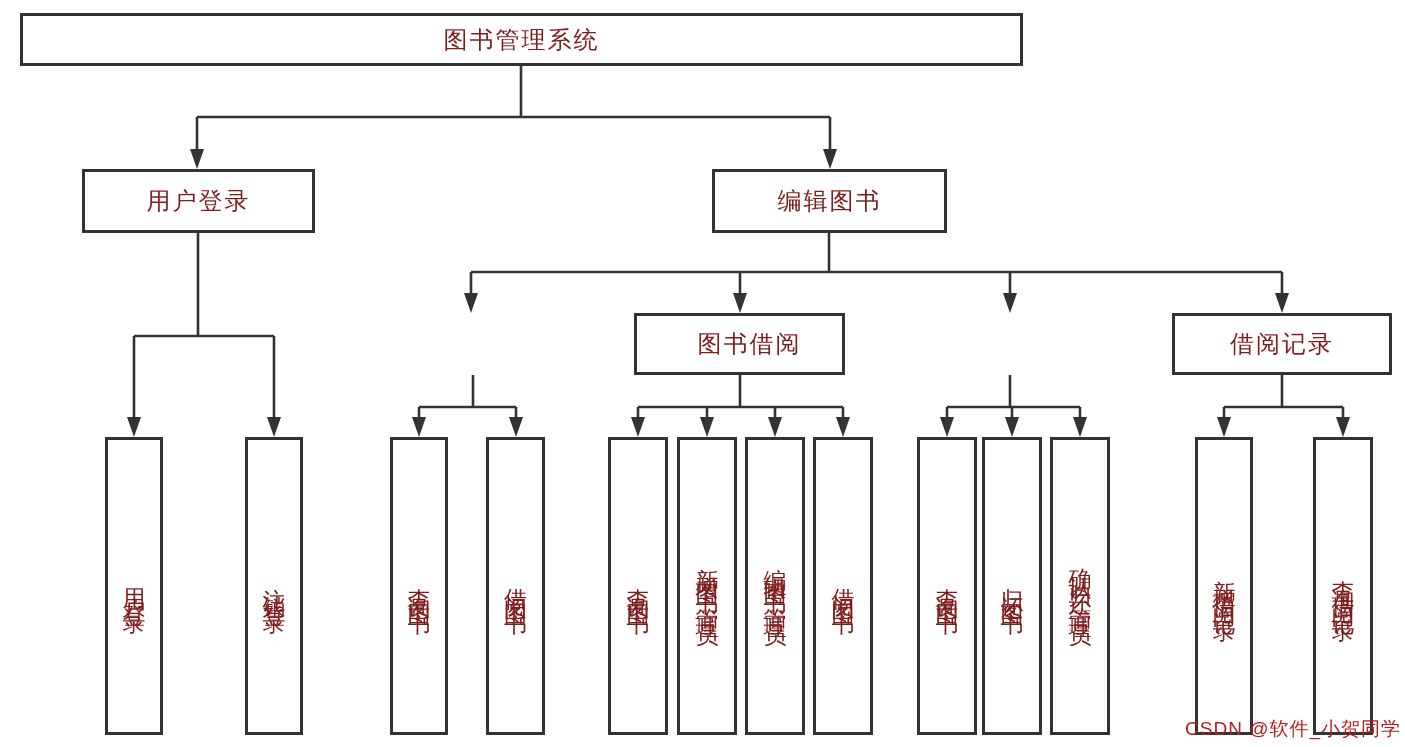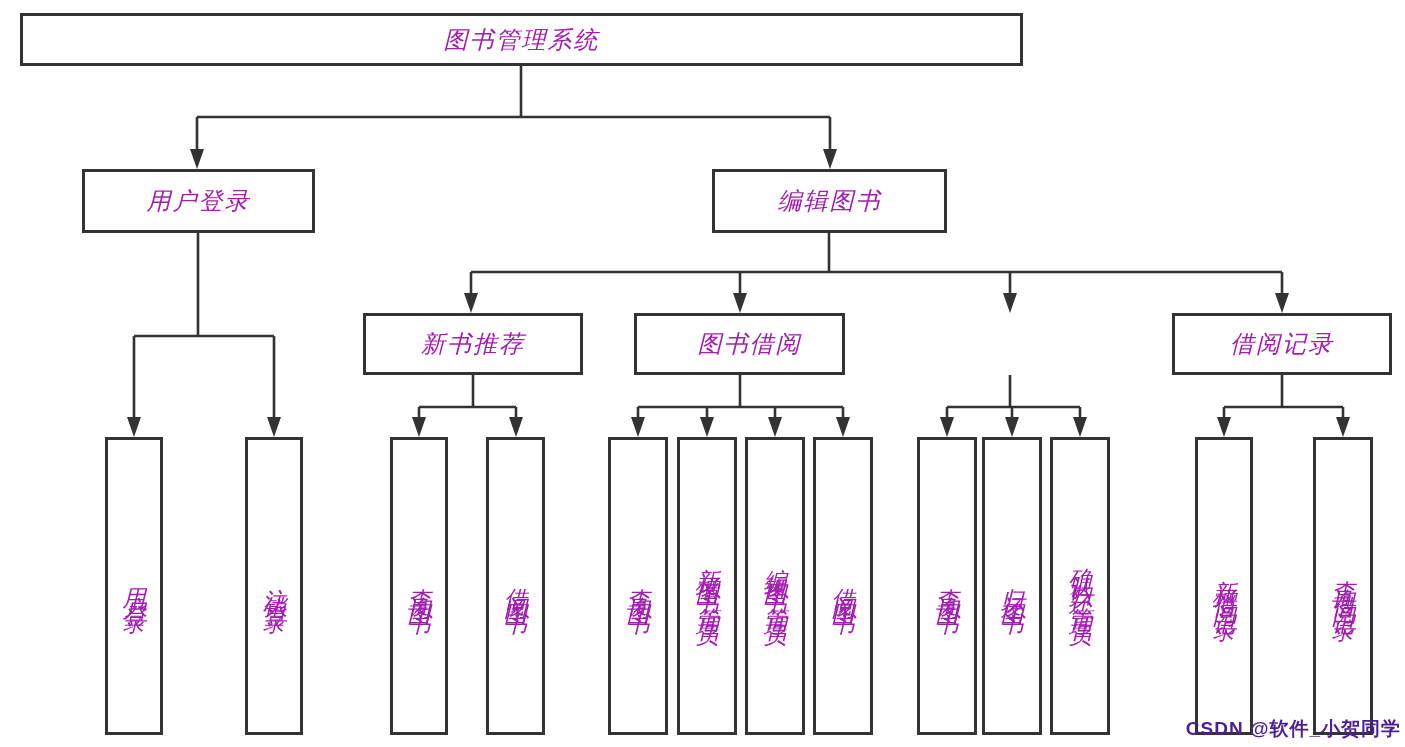--- a/index.html
+++ b/index.html
@@ -15,26 +15,25 @@
     position: absolute;
     left: 0; top: 0;
     width: 1405px; height: 747px;
     pointer-events: none;
   }
   .node {
     position: absolute;
     box-sizing: border-box;
     border: 3px solid #333333;
     background: #ffffff;
-    color: #a21caf;
+    color: #7f1d1d;
     display: flex;
     align-items: center;
     justify-content: center;
     text-align: center;
-    font-style: italic;
   }
   .node.h {
     font-size: 24px;
     letter-spacing: 2px;
     white-space: nowrap;
   }
   .node.v {
     writing-mode: vertical-rl;
     text-orientation: mixed;
     font-size: 23px;
@@ -65,25 +64,24 @@
   .n-leaf-8  { left: 917px;  width: 60px; }
   .n-leaf-9  { left: 982px;  width: 60px; }
   .n-leaf-10 { left: 1050px; width: 60px; }
   .n-leaf-11 { left: 1195px; width: 58px; }
   .n-leaf-12 { left: 1313px; width: 60px; }
   .watermark {
     position: absolute;
     right: 4px;
     top: 716px;
     font-size: 19px;
-    color: #4c1d95;
+    color: #b91c1c;
     letter-spacing: 1px;
     z-index: 5;
     white-space: nowrap;
-    font-weight: bold;
   }
 </style>
 </head>
 <body>
 
 <div id="canvas">
 
   <svg id="wires" viewBox="0 0 1405 747" xmlns="http://www.w3.org/2000/svg">
     <g stroke="#333333" stroke-width="2.6" fill="none">
 
@@ -122,21 +120,20 @@
       <polygon points="1224,437 1217,417 1231,417"></polygon>
       <polygon points="1343,437 1336,417 1350,417"></polygon>
     </g>
   </svg>
 
   <div class="node h n-root">图书管理系统</div>
 
   <div class="node h n-l2-0">用户登录</div>
   <div class="node h n-l2-1">编辑图书</div>
 
-  <div class="node h n-l3-0">新书推荐</div>
   <div class="node h n-l3-1">图书借阅</div>
   <div class="node h n-l3-3">借阅记录</div>
 
   <div class="node v n-leaf-0">用户登录</div>
   <div class="node v n-leaf-1">注销登录</div>
   <div class="node v n-leaf-2">查询图书</div>
   <div class="node v n-leaf-3">借阅图书</div>
   <div class="node v n-leaf-4">查询图书</div>
   <div class="node v n-leaf-5">新增图书（管理员）</div>
   <div class="node v n-leaf-6">编辑图书（管理员）</div>

